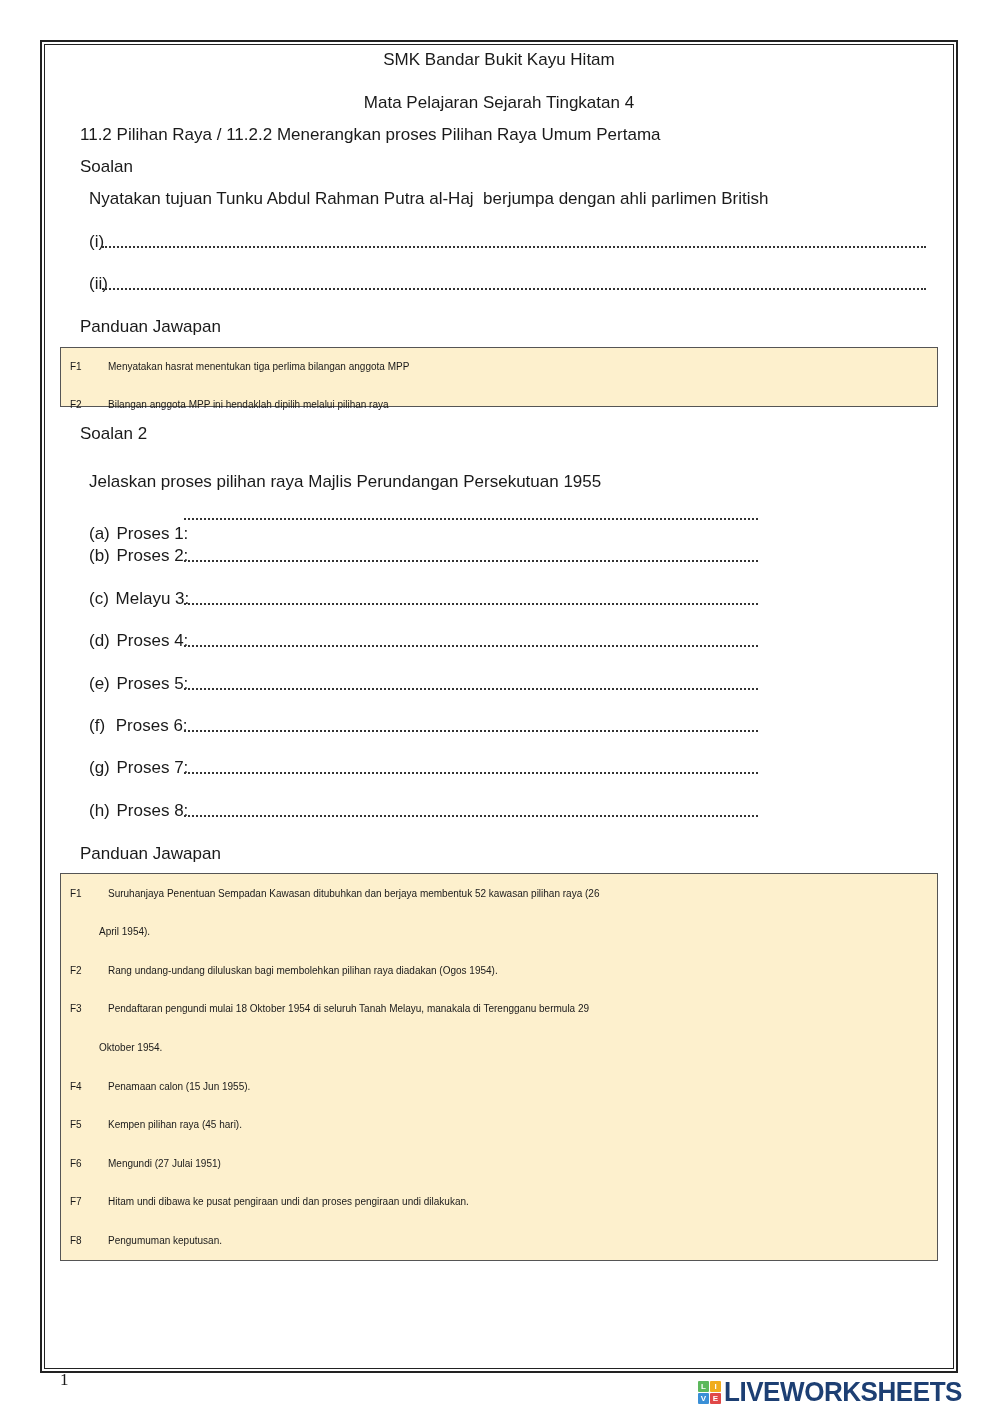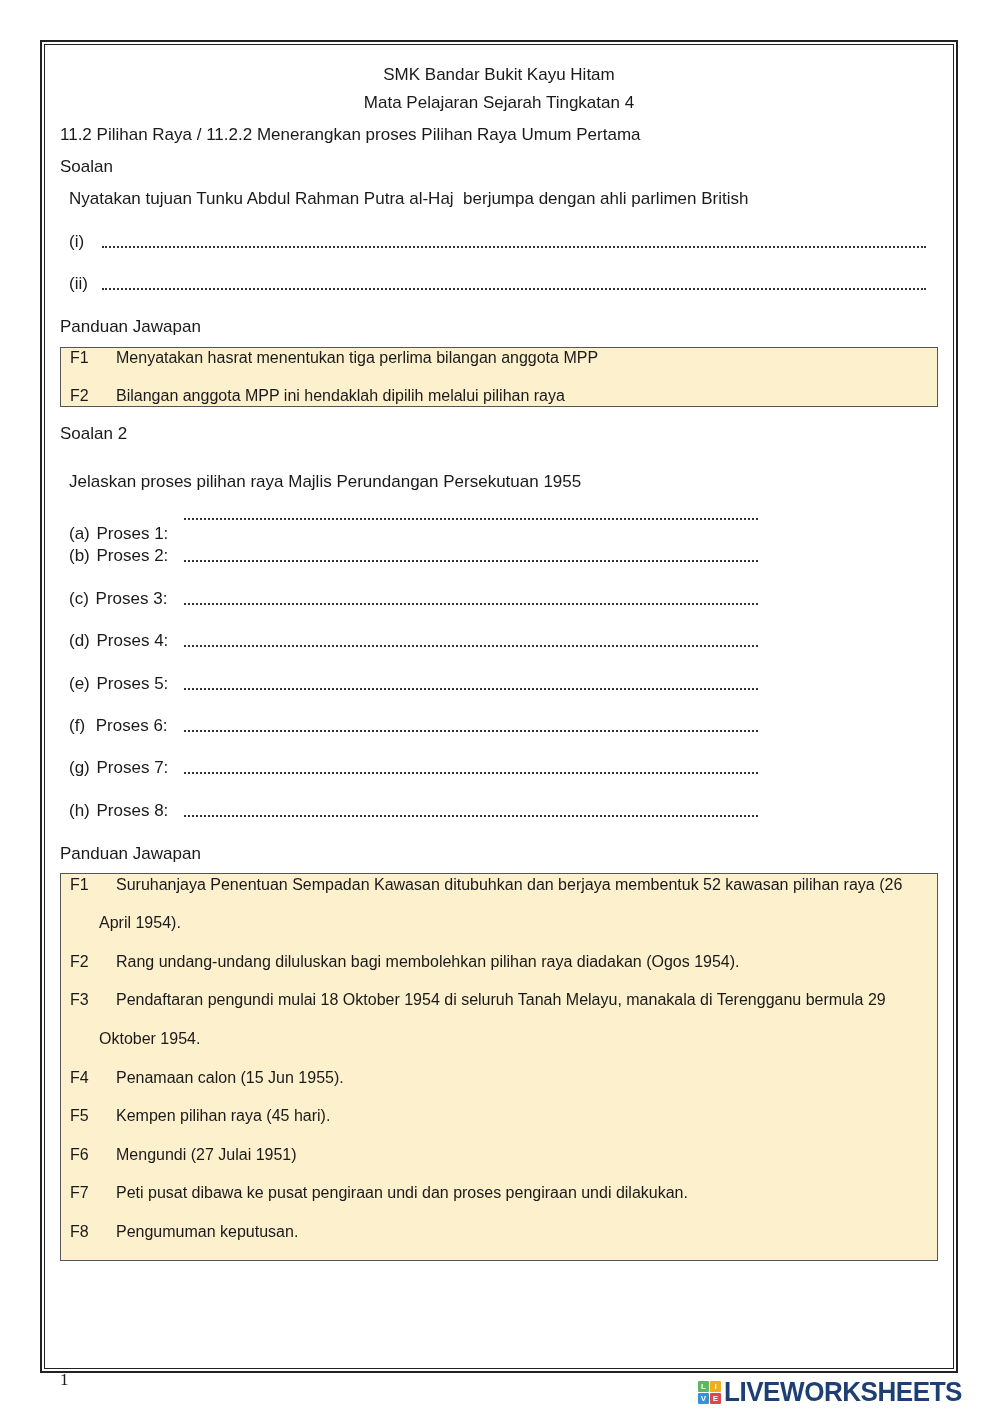--- a/index.html
+++ b/index.html
@@ -25,21 +25,21 @@
       box-sizing: border-box;
     }
     .frame-inner {
       position: absolute;
       left: 2px;
       top: 2px;
       right: 2px;
       bottom: 2px;
       border: 1px solid #222;
     }
-    .abs { position: absolute; white-space: nowrap; }
+    .abs { position: absolute; white-space: nowrap; margin-left: 20px; }
     .center-line {
       position: absolute;
       left: 40px;
       width: 918px;
       text-align: center;
       font-size: 17px;
     }
     .text17 { font-size: 17px; }
     .dotted-fill {
       position: absolute;
@@ -49,30 +49,31 @@
     .answer-box {
       position: absolute;
       left: 60px;
       width: 878px;
       background: #fdf0cd;
       border: 1px solid #555;
       box-sizing: border-box;
     }
     .box-line {
       position: absolute;
-      font-size: 16px;
+      font-size: 10px;
       white-space: nowrap;
+      margin-top: 12px;
     }
     .box-line .code {
       position: absolute;
       left: 0;
     }
     .box-line .txt {
       position: absolute;
-      left: 46px;
+      left: 38px;
     }
     .page-number {
       position: absolute;
       left: 60px;
       top: 1370px;
       font-family: "Liberation Serif", serif;
       font-size: 17px;
     }
     .logo {
       position: absolute;
@@ -107,21 +108,21 @@
       transform-origin: left center;
     }
   </style>
 </head>
 <body>
 
 <div class="frame-outer">
   <div class="frame-inner"></div>
 </div>
 
-<div class="center-line" style="top:65px;text-align:center;">SMK Bandar Bukit Kayu Hitam</div>
+<div class="center-line" style="top:50px;text-align:center;">SMK Bandar Bukit Kayu Hitam</div>
 <div class="center-line" style="top:93px;">Mata Pelajaran Sejarah Tingkatan 4</div>
 <div class="abs text17" style="left:60px; top:125px;">11.2 Pilihan Raya / 11.2.2 Menerangkan proses Pilihan Raya Umum Pertama</div>
 
 <div class="abs text17" style="left:60px; top:157px;">Soalan</div>
 <div class="abs text17" style="left:69px; top:189px; white-space:pre;">Nyatakan tujuan Tunku Abdul Rahman Putra al-Haj  berjumpa dengan ahli parlimen British</div>
 
 <div class="abs text17" style="left:69px; top:232px;">(i)</div>
 <div class="dotted-fill" style="left:102px; top:244px; width:824px;" title=""></div>
 
 <div class="abs text17" style="left:69px; top:274px;">(ii)</div>
@@ -150,21 +151,21 @@
 <div class="dotted-fill" style="left:184px; top:516px; width:574px;"></div>
 
 <div class="abs text17" style="left:69px; top:546px;">
   <span>(b)</span>
   <span style="margin-left:2px;">Proses 2:</span>
 </div>
 <div class="dotted-fill" style="left:184px; top:558px; width:574px;"></div>
 
 <div class="abs text17" style="left:69px; top:589px;">
   <span>(c)</span>
-  <span style="margin-left:2px;">Proses 3:</span>
+  <span style="margin-left:2px;">Melayu 3:</span>
 </div>
 <div class="dotted-fill" style="left:184px; top:601px; width:574px;"></div>
 
 <div class="abs text17" style="left:69px; top:631px;">
   <span>(d)</span>
   <span style="margin-left:2px;">Proses 4:</span>
 </div>
 <div class="dotted-fill" style="left:184px; top:643px; width:574px;"></div>
 
 <div class="abs text17" style="left:69px; top:674px;">
@@ -221,21 +222,21 @@
     <span class="txt">Kempen pilihan raya (45 hari).</span>
   </div>
 
   <div class="box-line" style="left:9px; top:272px;">
     <span class="code">F6</span>
     <span class="txt">Mengundi (27 Julai 1951)</span>
   </div>
 
   <div class="box-line" style="left:9px; top:310px;">
     <span class="code">F7</span>
-    <span class="txt">Peti pusat dibawa ke pusat pengiraan undi dan proses pengiraan undi dilakukan.</span>
+    <span class="txt">Hitam undi dibawa ke pusat pengiraan undi dan proses pengiraan undi dilakukan.</span>
   </div>
 
   <div class="box-line" style="left:9px; top:349px;">
     <span class="code">F8</span>
     <span class="txt">Pengumuman keputusan.</span>
   </div>
 </div>
 
 <div class="page-number">1</div>
 

